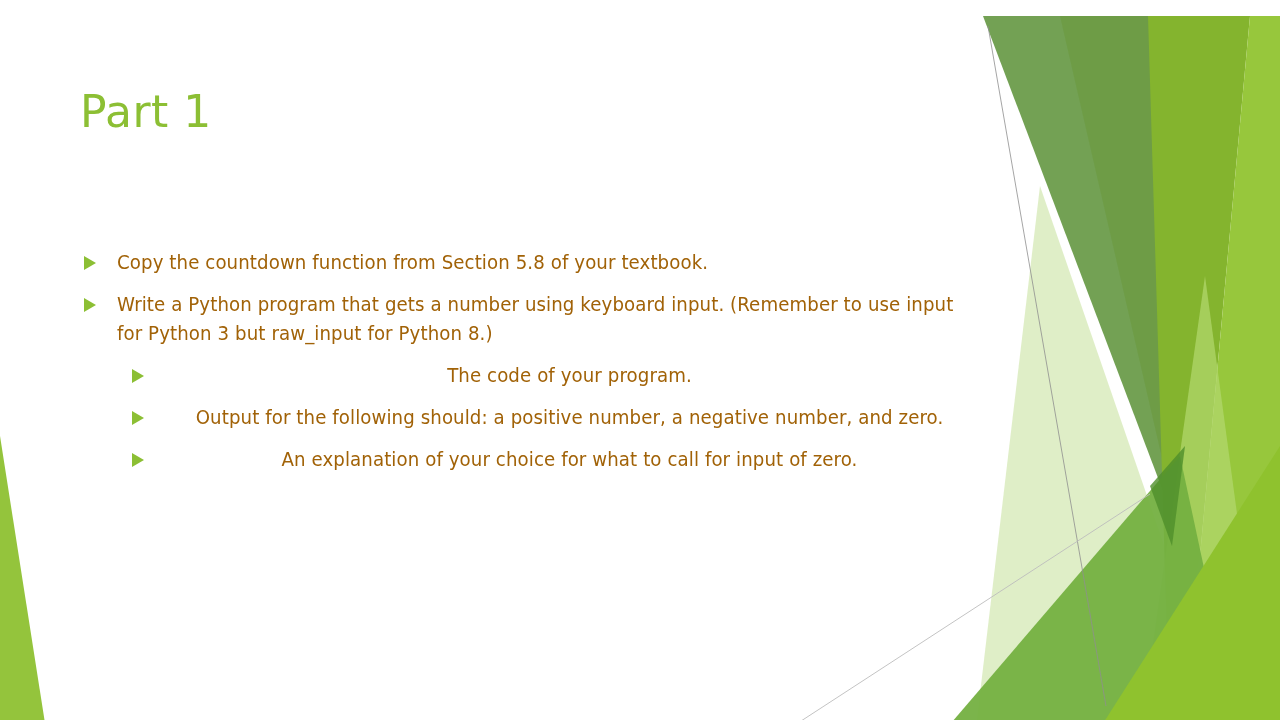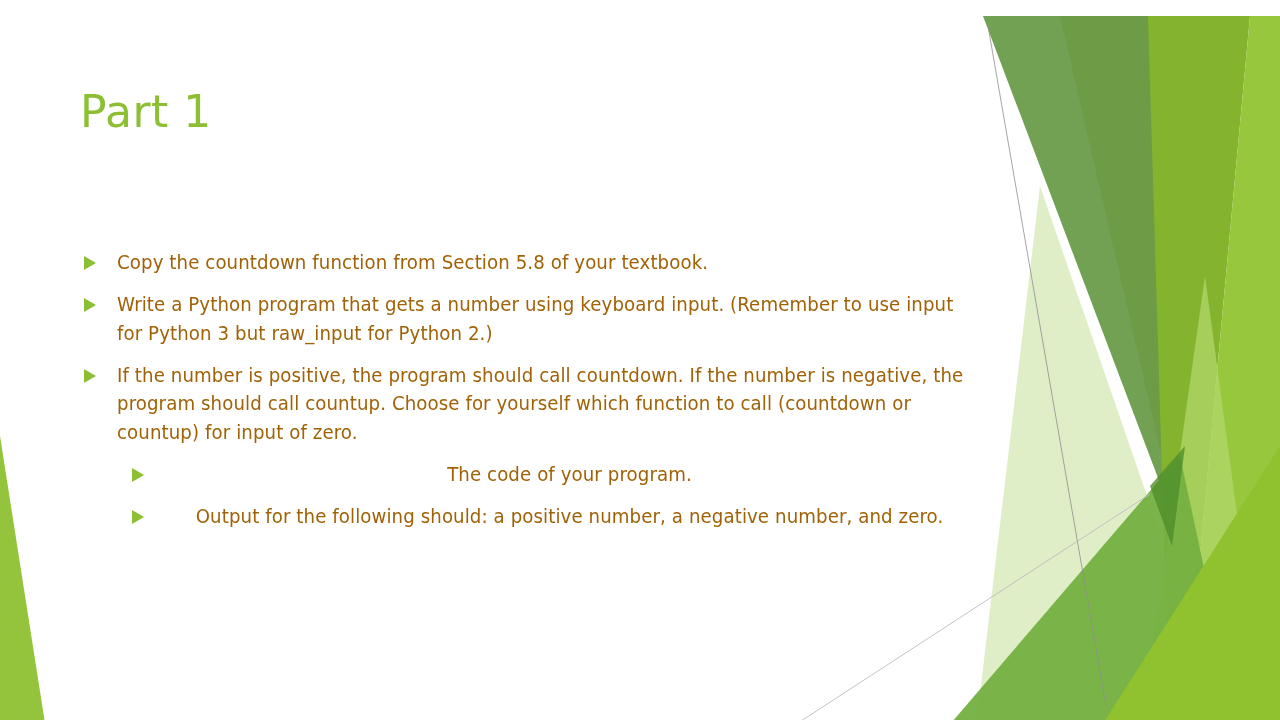--- a/index.html
+++ b/index.html
@@ -64,28 +64,28 @@
 
   <div class="title">Part 1</div>
 
   <div class="content">
     <div class="item">
       <span class="bullet"></span>
       <span>Copy the countdown function from Section 5.8 of your textbook.</span>
     </div>
     <div class="item">
       <span class="bullet"></span>
-      <span>Write a Python program that gets a number using keyboard input. (Remember to use input for Python 3 but raw_input for Python 2.)</span>
-    </div>
-    <div class="item">
-      <span class="bullet"></span>
-      <span>If the number is positive, the program should call countdown. If the number is negative, the program should call countup. Choose for yourself which function to call (countdown or countup) for input of zero.</span>
+      <span>Write a Python program that gets a number using keyboard input. (Remember to use input for Python 3 but raw_input for Python 8.)</span>
     </div>
     <div class="item level2">
       <span class="bullet"></span>
       <span>The code of your program.</span>
     </div>
     <div class="item level2">
       <span class="bullet"></span>
       <span>Output for the following should: a positive number, a negative number, and zero.</span>
     </div>
+    <div class="item level2">
+      <span class="bullet"></span>
+      <span>An explanation of your choice for what to call for input of zero.</span>
+    </div>
   </div>
 </div>
 
 </body></html>

